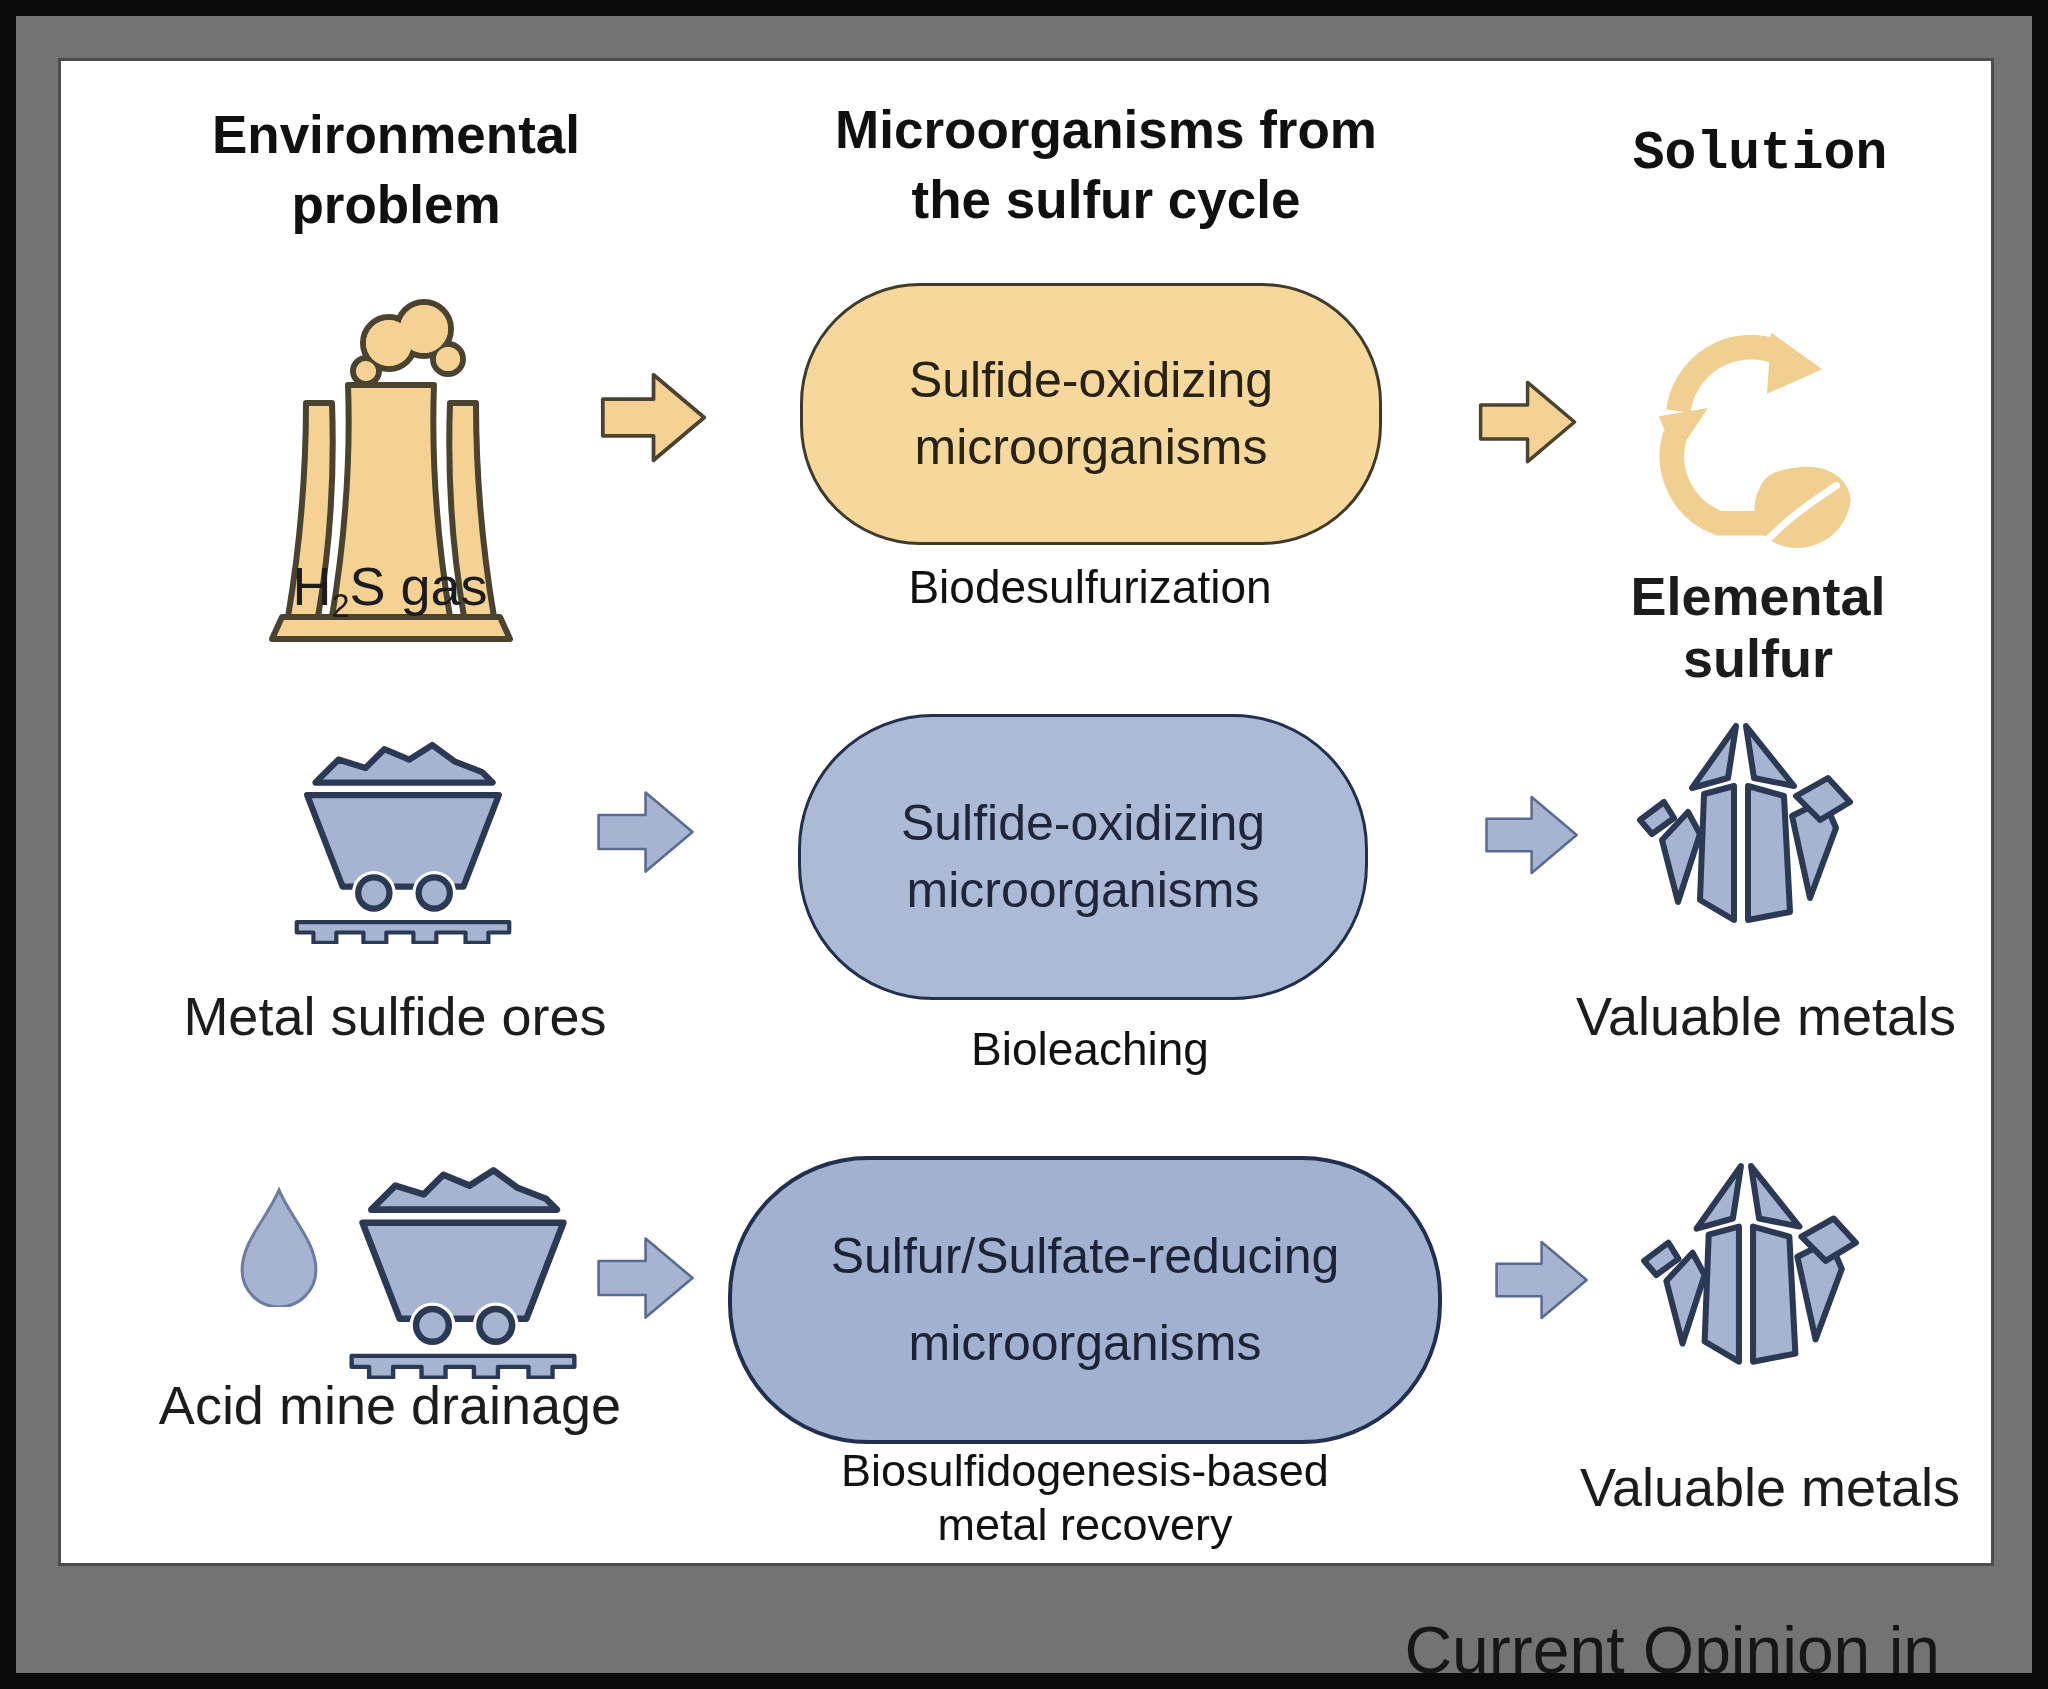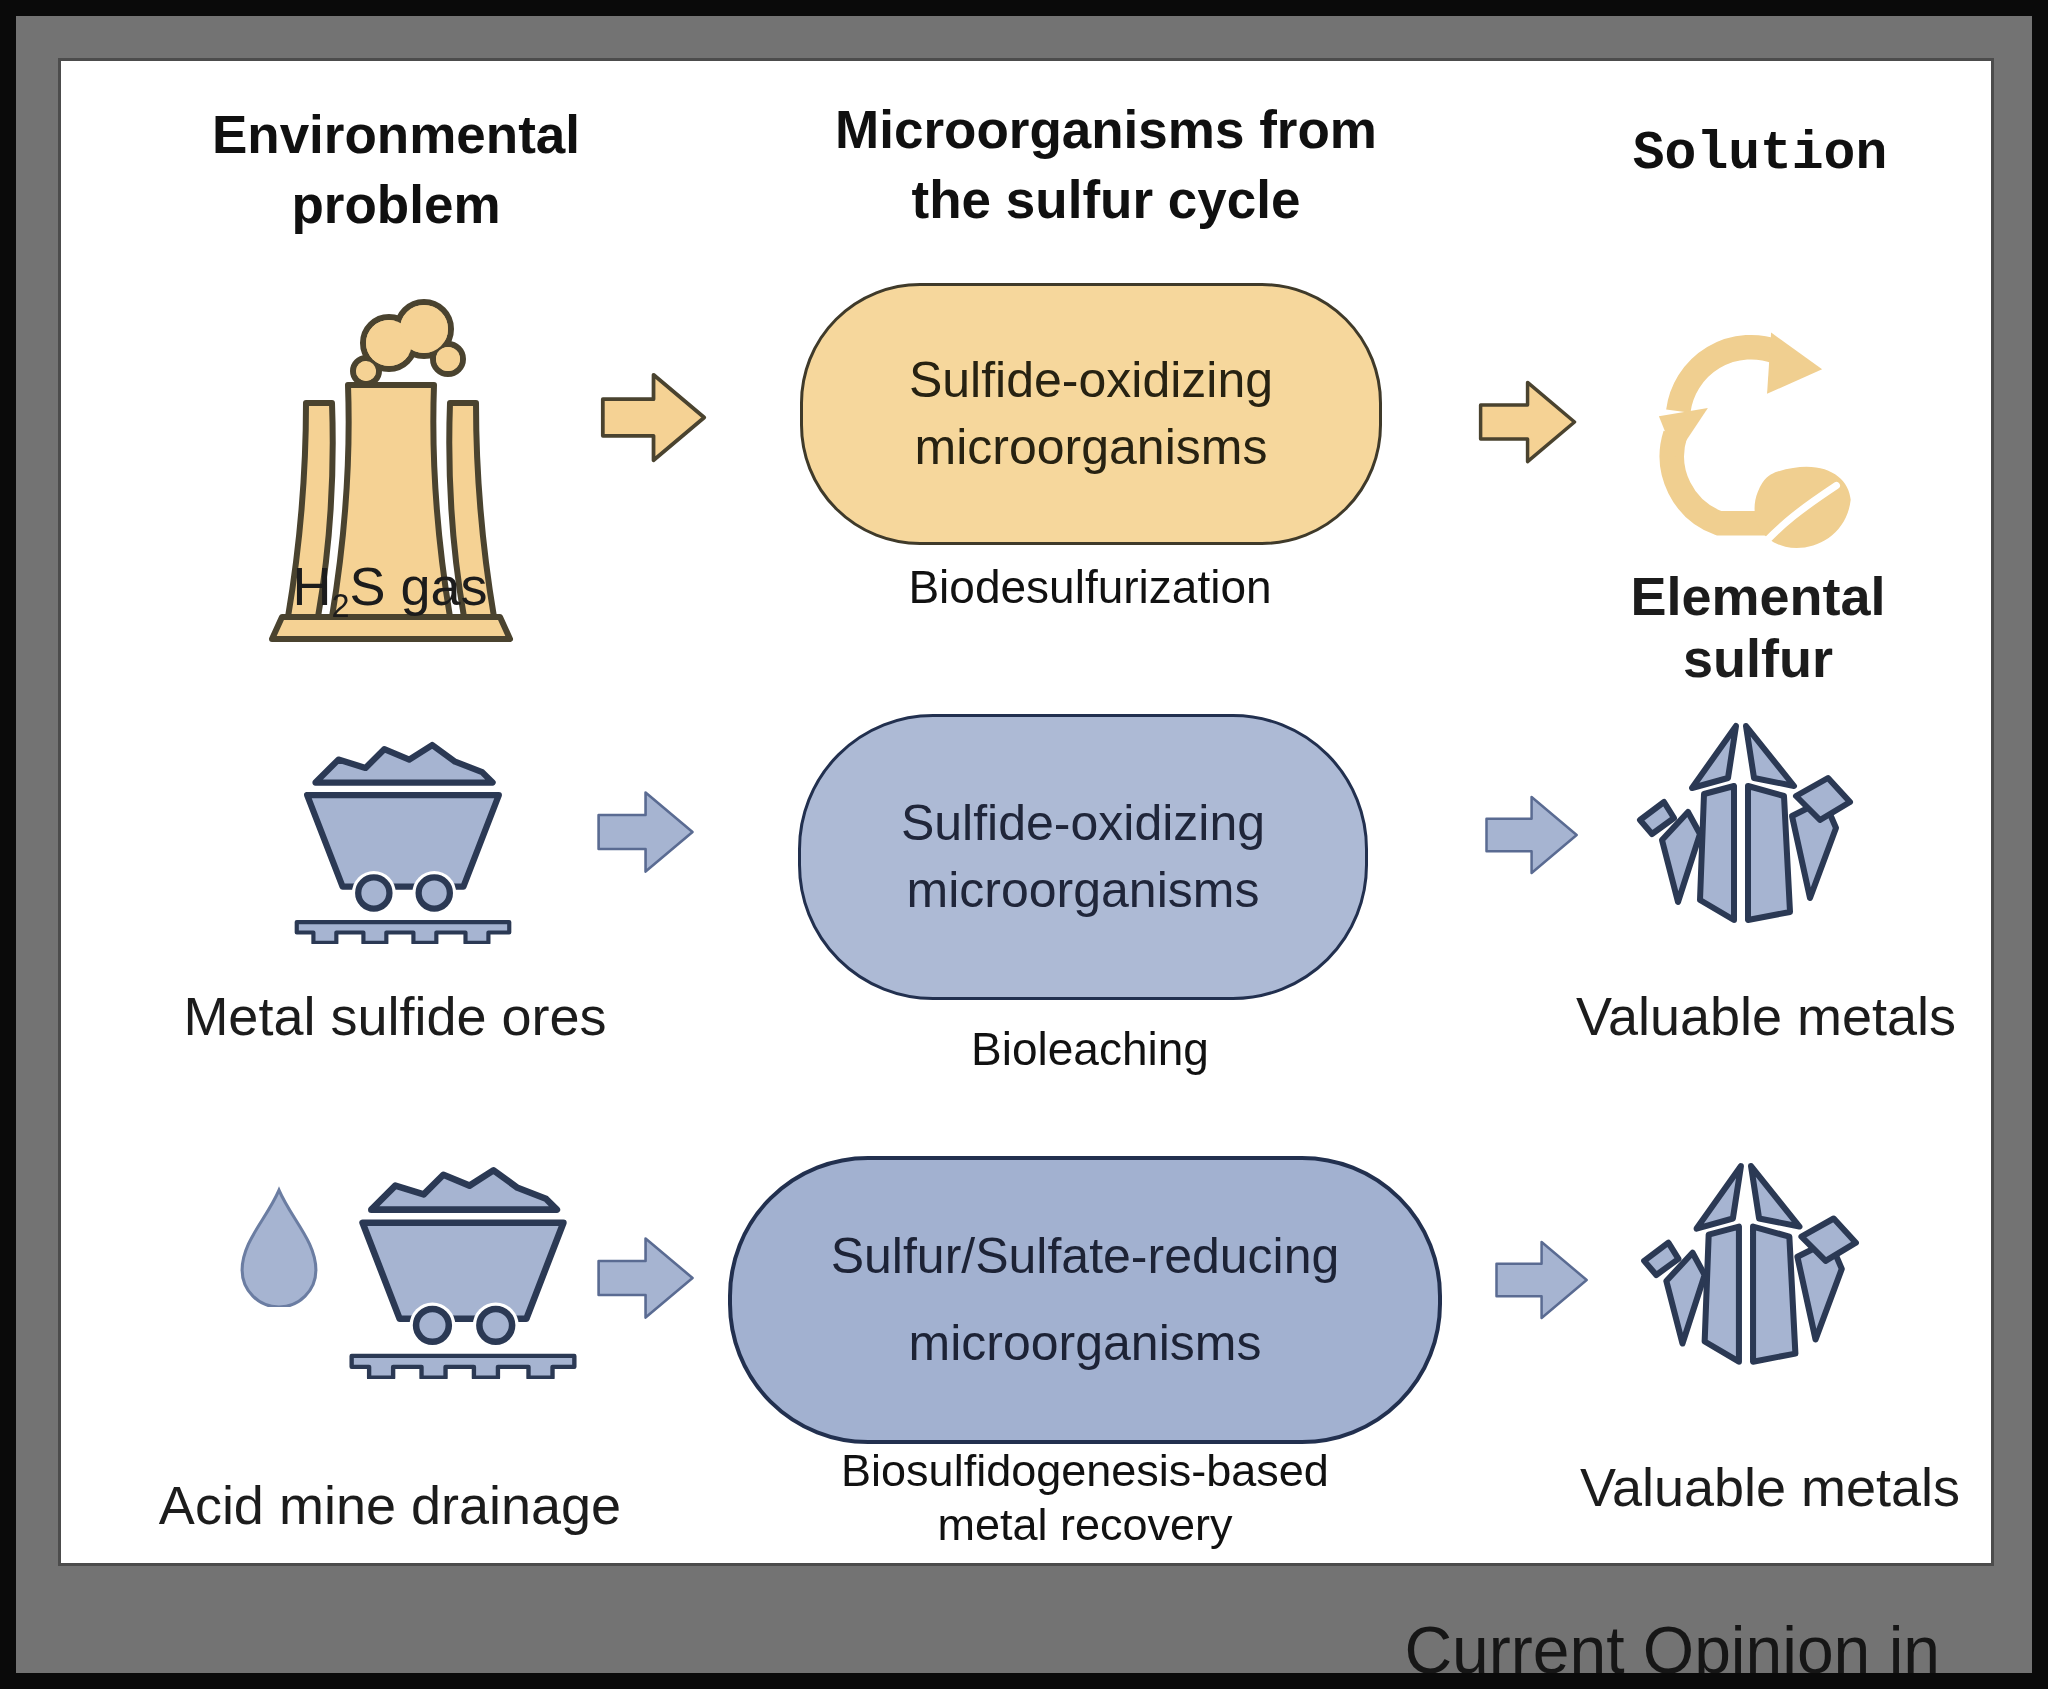--- a/index.html
+++ b/index.html
@@ -132,21 +132,21 @@
   </svg>
   <svg class="abs" style="left:316px;top:1128px;" width="262" height="235" viewBox="0 0 240 215">
     <polygon class="blue-shape" points="36,60 58,38 84,46 102,28 126,38 148,24 170,40 196,50 206,60"></polygon>
     <polygon class="blue-shape" points="28,72 212,72 178,160 62,160"></polygon>
     <circle cx="92" cy="166" r="21" fill="#fff"></circle>
     <circle class="blue-shape" cx="92" cy="166" r="15"></circle>
     <circle cx="150" cy="166" r="21" fill="#fff"></circle>
     <circle class="blue-shape" cx="150" cy="166" r="15"></circle>
     <path class="blue-shape" style="stroke-width:4" d="M18,194 H222 V204 H202 V214 H180 V204 H152 V214 H130 V204 H104 V214 H82 V204 H56 V214 H34 V204 H18 Z"></path>
   </svg>
-  <div class="abs lbl" style="left:114px;top:1458px;width:520px;">Acid mine drainage</div>
+  <div class="abs lbl" style="left:114px;top:1358px;width:520px;">Acid mine drainage</div>
 
   <svg class="abs" style="left:580px;top:1216px;" width="100" height="92" viewBox="0 0 115 105">
     <polygon class="arrow-blue" points="3,33 57,33 57,7 111,52.5 57,98 57,72 3,72"></polygon>
   </svg>
 
   <div class="abs pill blue3" style="left:712px;top:1140px;width:714px;height:288px;border-radius:140px;gap:20px;">
     <div>Sulfur/Sulfate-reducing</div>
     <div>microorganisms</div>
   </div>
   <div class="abs proc" style="left:744px;top:1428px;width:650px;font-size:45px;line-height:1.2;">

